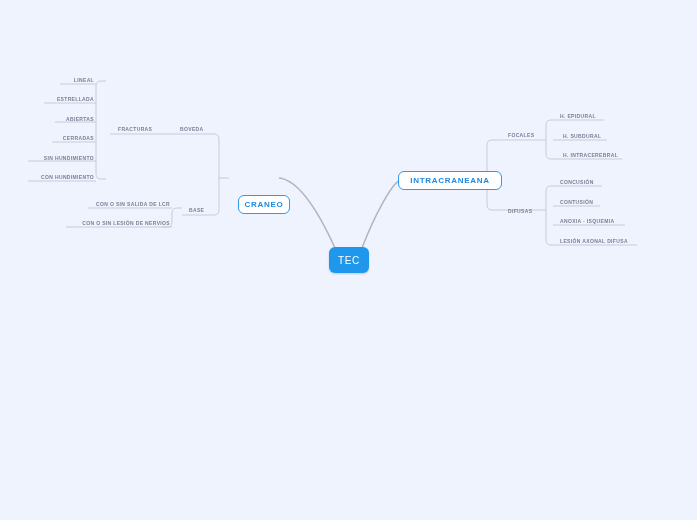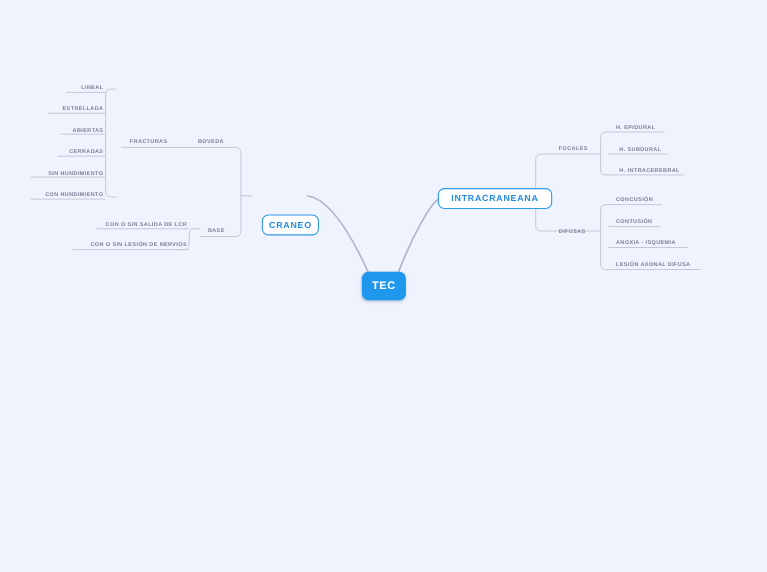--- a/index.html
+++ b/index.html
@@ -36,21 +36,21 @@
     white-space: nowrap;
     display: flex;
     align-items: center;
     justify-content: center;
   }
   .node-root {
     background: #1f97ec;
     color: #ffffff;
     border-radius: 6px;
     font-size: 10px;
-    font-weight: bold;
+    font-weight: normal;
     letter-spacing: 0.6px;
     box-shadow: 0 1px 2px rgba(40,80,140,0.25);
   }
   .node-main {
     background: #ffffff;
     color: #1f8ae0;
     border: 1.6px solid #2e9bec;
     border-radius: 6px;
     font-size: 8px;
     font-weight: bold;

